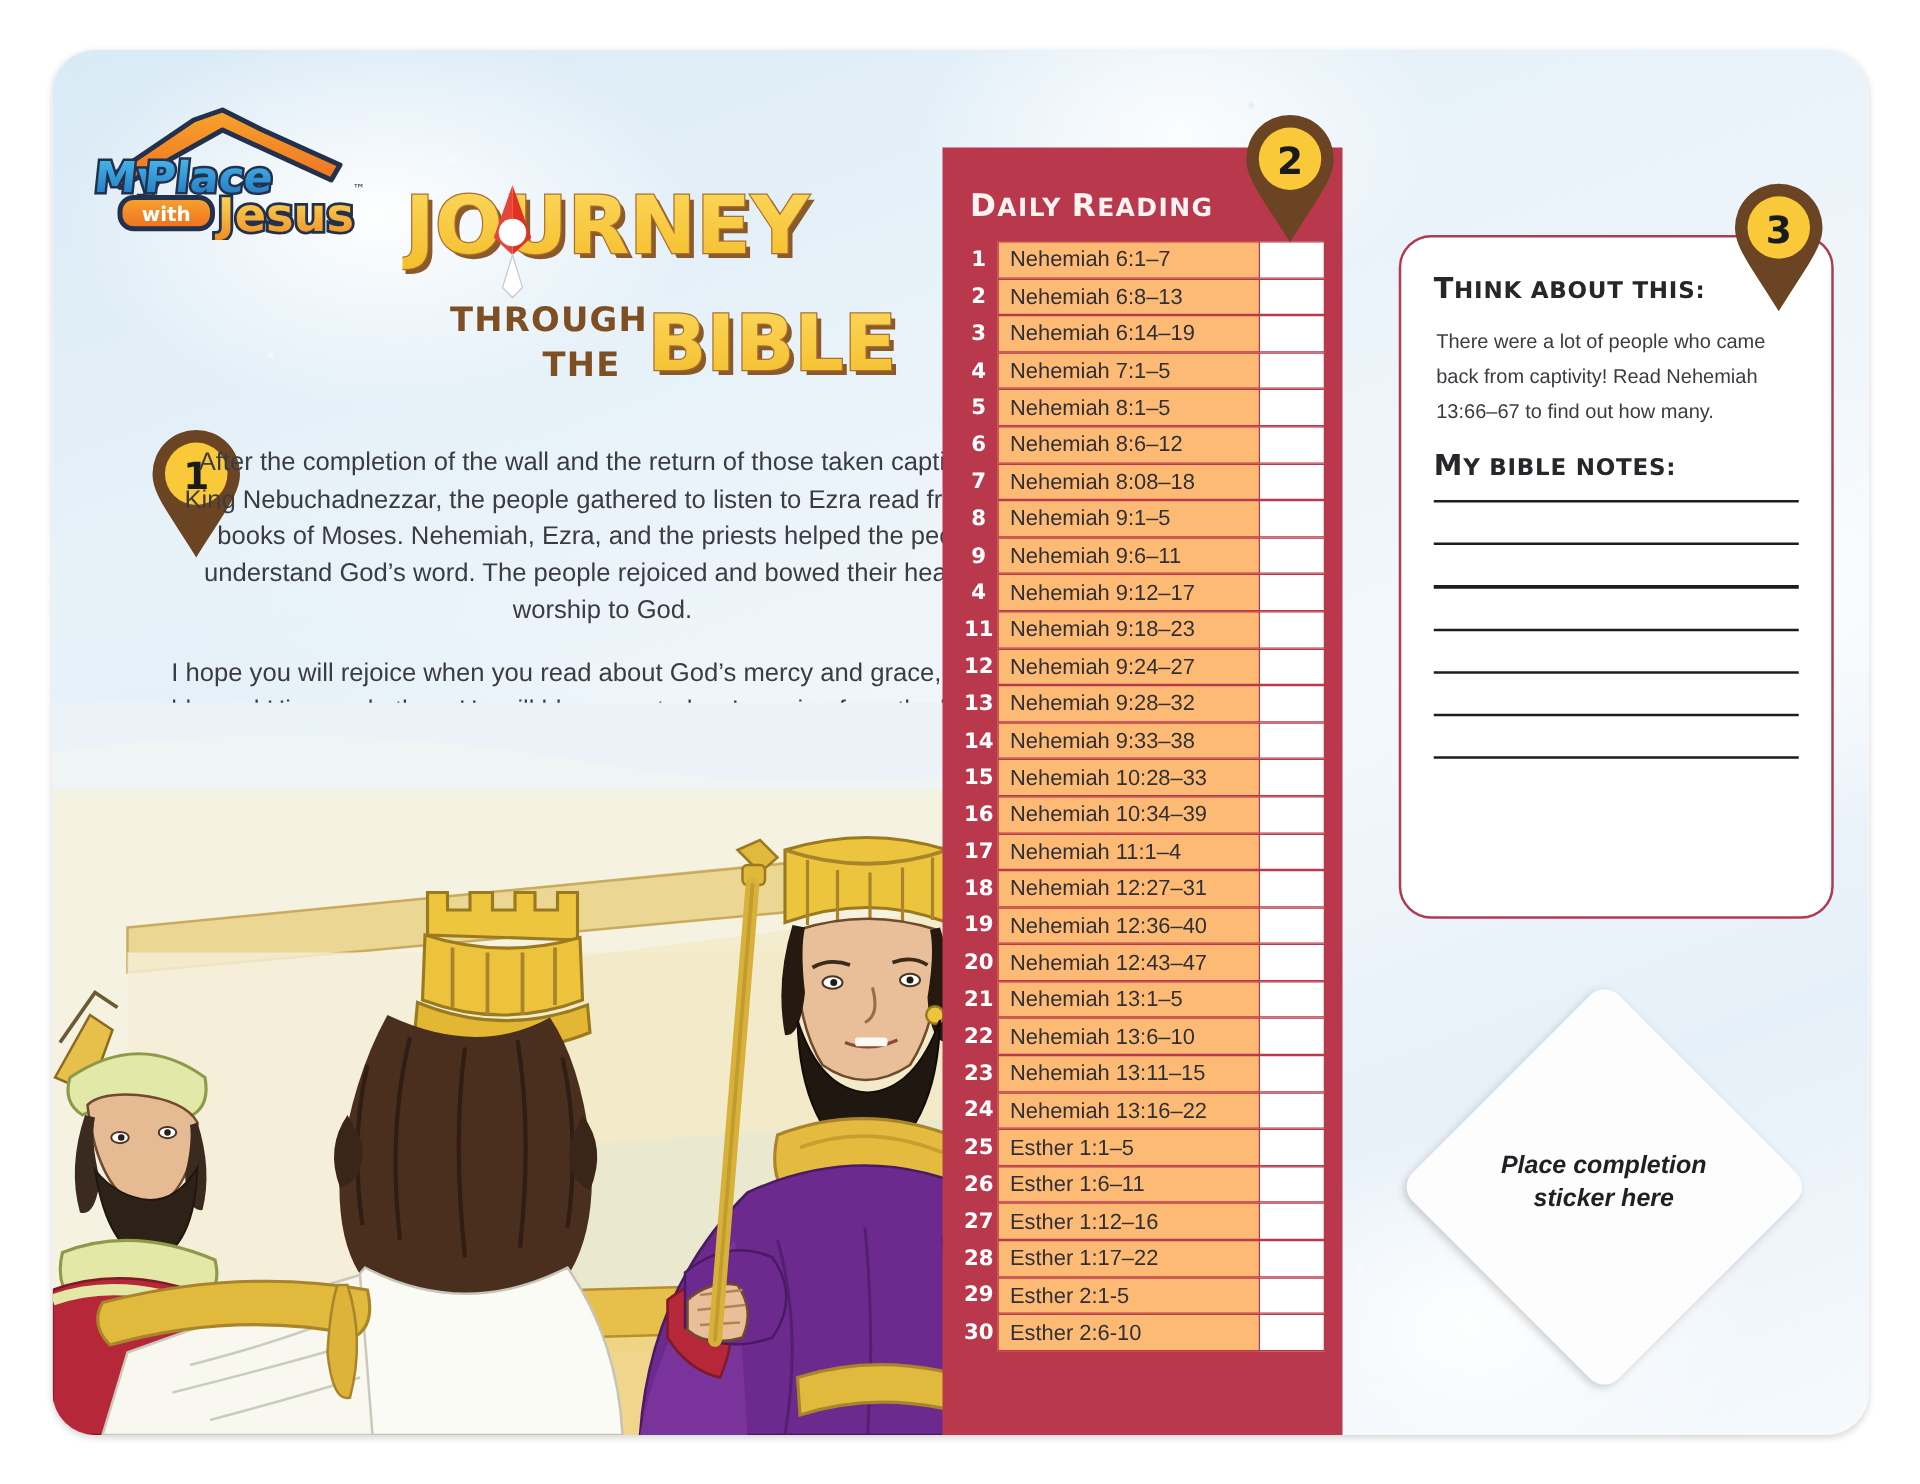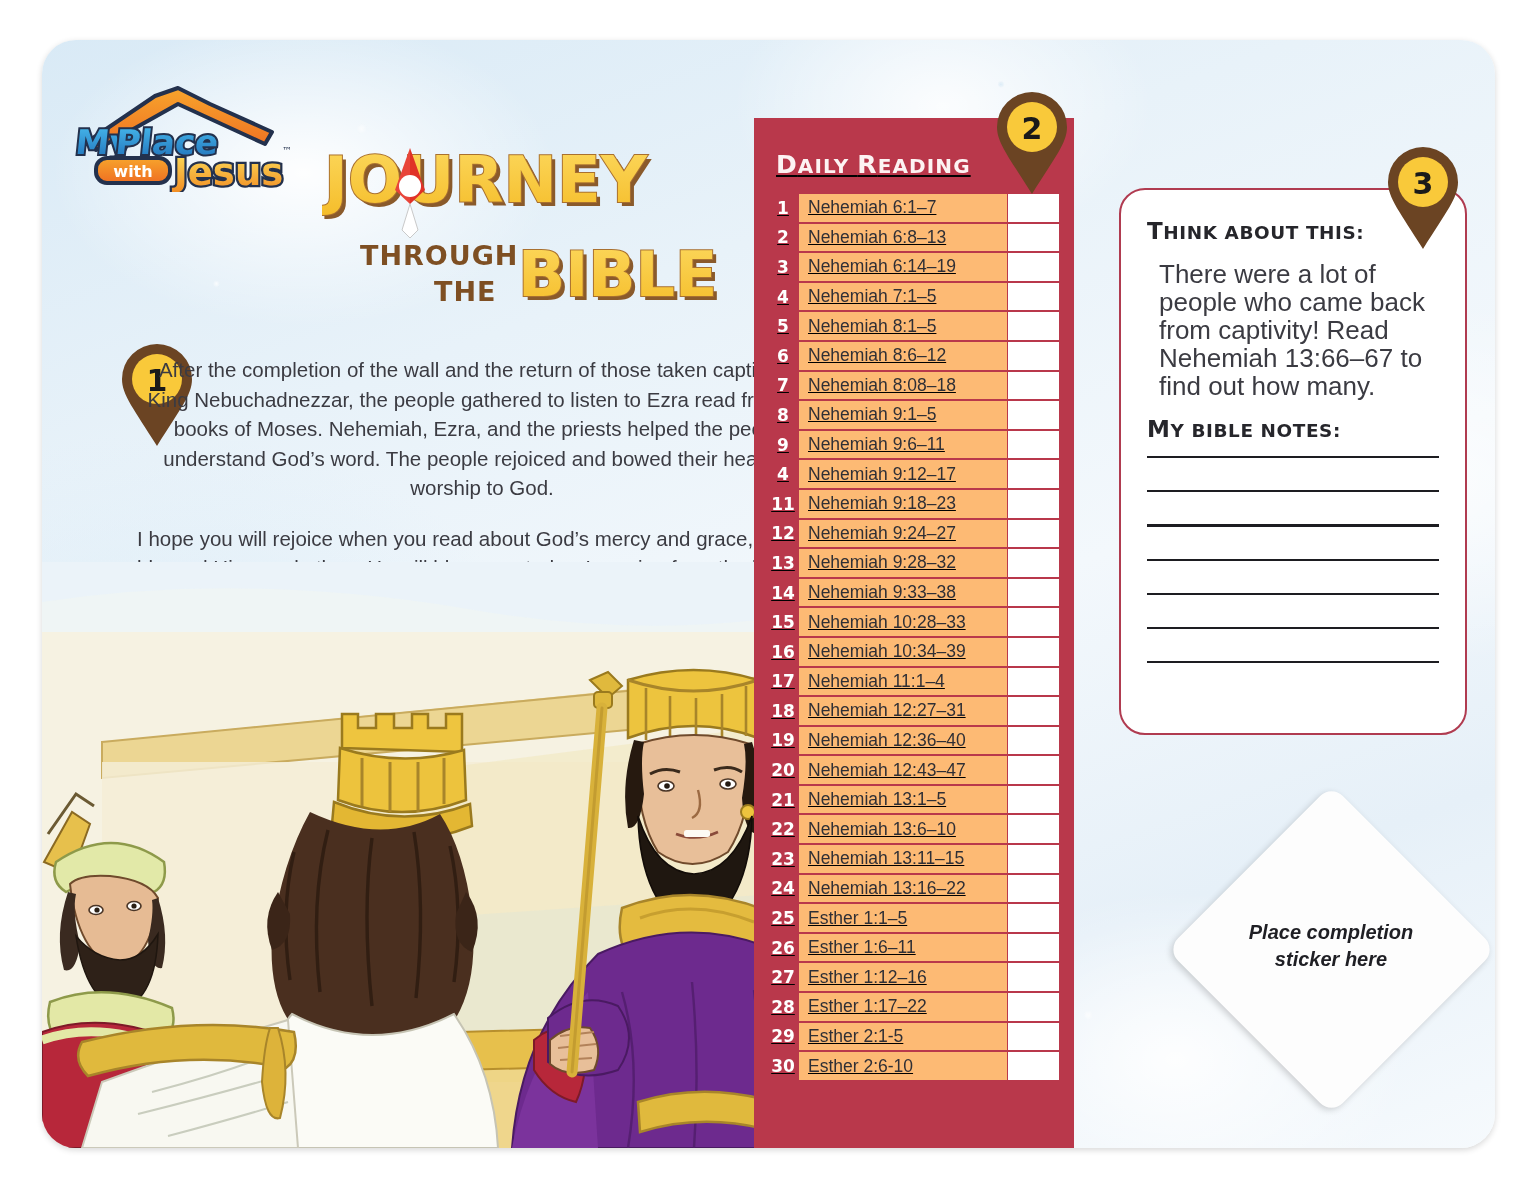--- a/index.html
+++ b/index.html
@@ -65,21 +65,20 @@
   #pin3{left:1344px;top:106px;}
 
   
   #illo{position:absolute;left:0px;top:522px;width:760px;height:586px;overflow:hidden;}
   #illo svg{display:block;}
 
   
   #reading{
     position:absolute;left:712px;top:78px;width:320px;height:1030px;
     background:#b9384b;
-    text-decoration:underline;
   }
   #reading h2{
     margin:0;padding:32px 0 14px 0;text-align:left;padding-left:22px;
     color:#fdf3f3;font-size:25px;letter-spacing:1.1px;
     font-family:"DejaVu Sans", sans-serif;font-weight:bold;
   }
   .sc{font-size:.80em;}
   #rows{padding:0 14px 0 14px;}
   .row{display:flex;align-items:stretch;height:29.6px;margin-bottom:0px;}
   .rnum{
@@ -100,30 +99,30 @@
   
   #think{
     position:absolute;left:1077px;top:148px;width:348px;height:547px;
     background:#ffffff;border:2px solid #b03b50;border-radius:26px;
     box-sizing:border-box;padding:28px 26px 0 26px;
   }
   #think h3{
     margin:0 0 16px 0;font-size:23px;letter-spacing:.6px;color:#26262b;
     font-family:"DejaVu Sans", sans-serif;font-weight:bold;
   }
-  #think p{margin:12px;font-size:26px;line-height:28px;color:#3b3b42;}
+  #think p{margin:2px;font-size:16px;line-height:28px;color:#3b3b42;}
   #think h4{
     margin:16px 0 14px 0;font-size:23px;letter-spacing:.6px;color:#26262b;
     font-family:"DejaVu Sans", sans-serif;font-weight:bold;
   }
   .noteline{height:2.2px;background:#1d1d21;margin:0 0 32px 0;}
 
   
   #sticker{
-    position:absolute;left:1124px;top:744px;width:330px;height:330px;
+    position:absolute;left:1076px;top:744px;width:330px;height:330px;
   }
   #sticker .dia{
     position:absolute;left:50%;top:50%;width:233px;height:233px;
     margin-left:-116.5px;margin-top:-116.5px;
     background:#fdfdfd;border-radius:16px;
     transform:rotate(45deg);
     box-shadow:0 3px 7px rgba(0,0,0,.18);
   }
   #sticker .lbl{
     position:absolute;left:0;top:50%;width:100%;margin-top:-30px;

